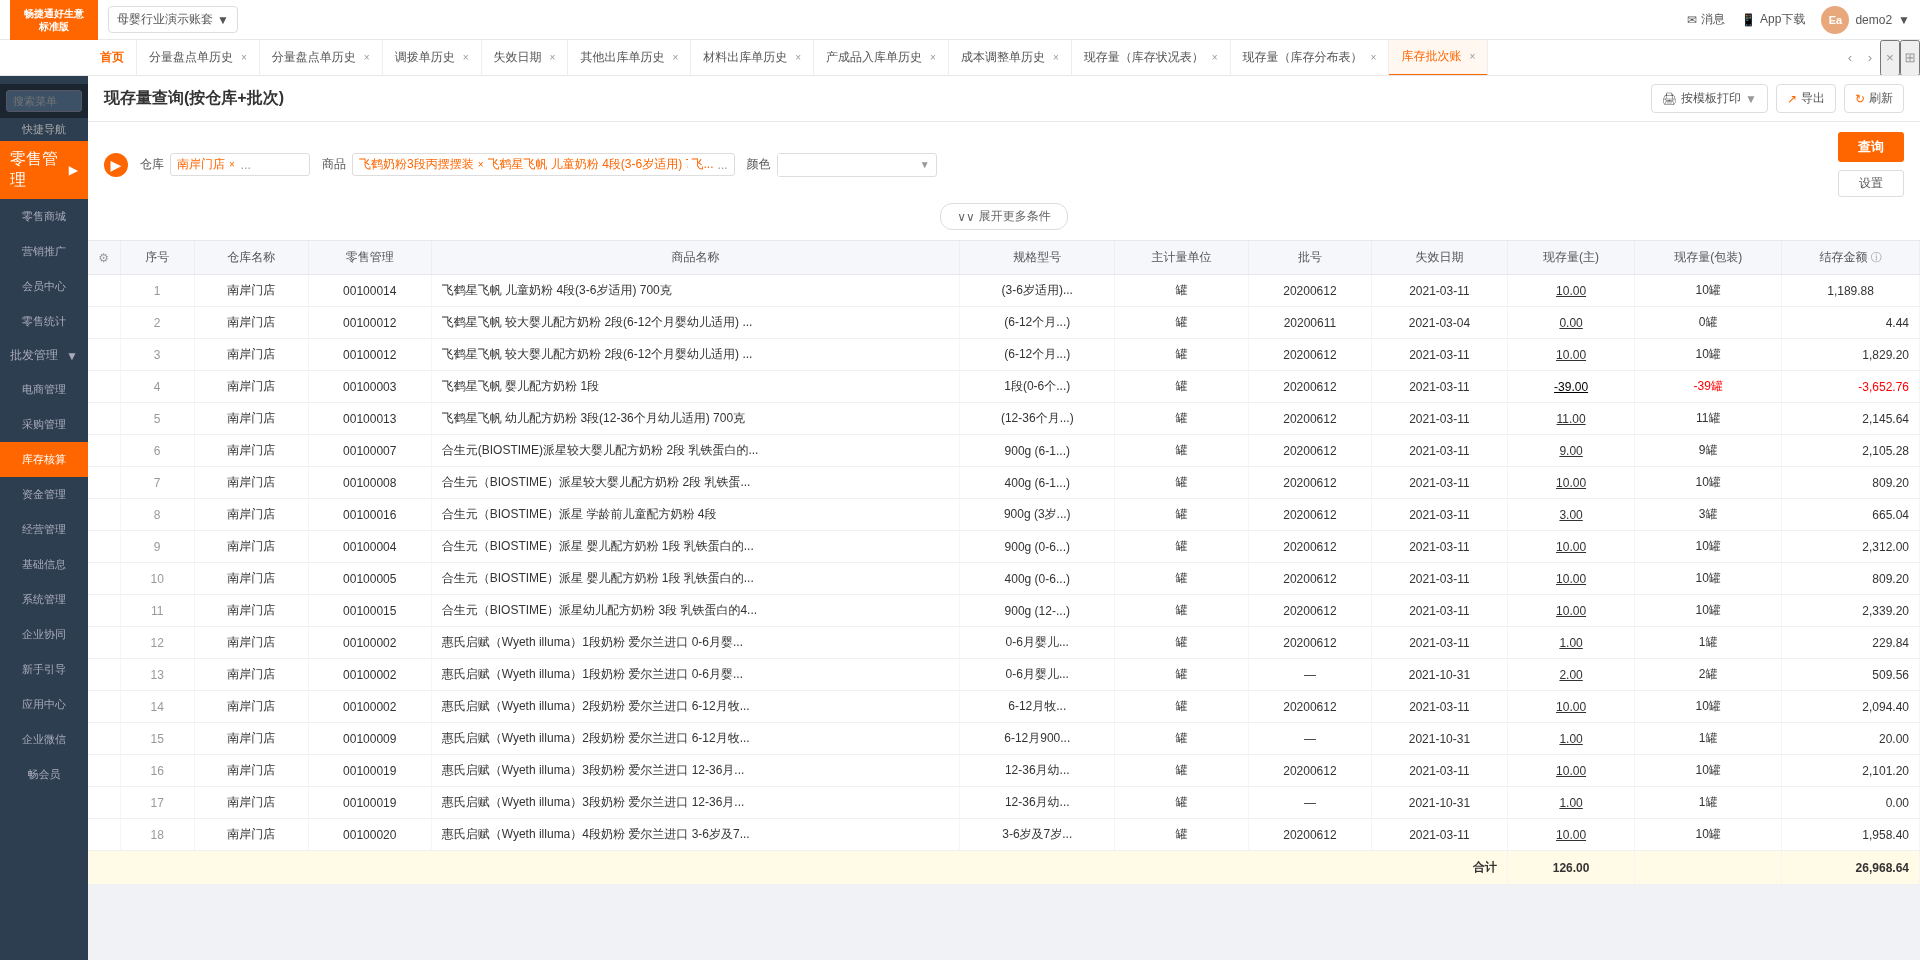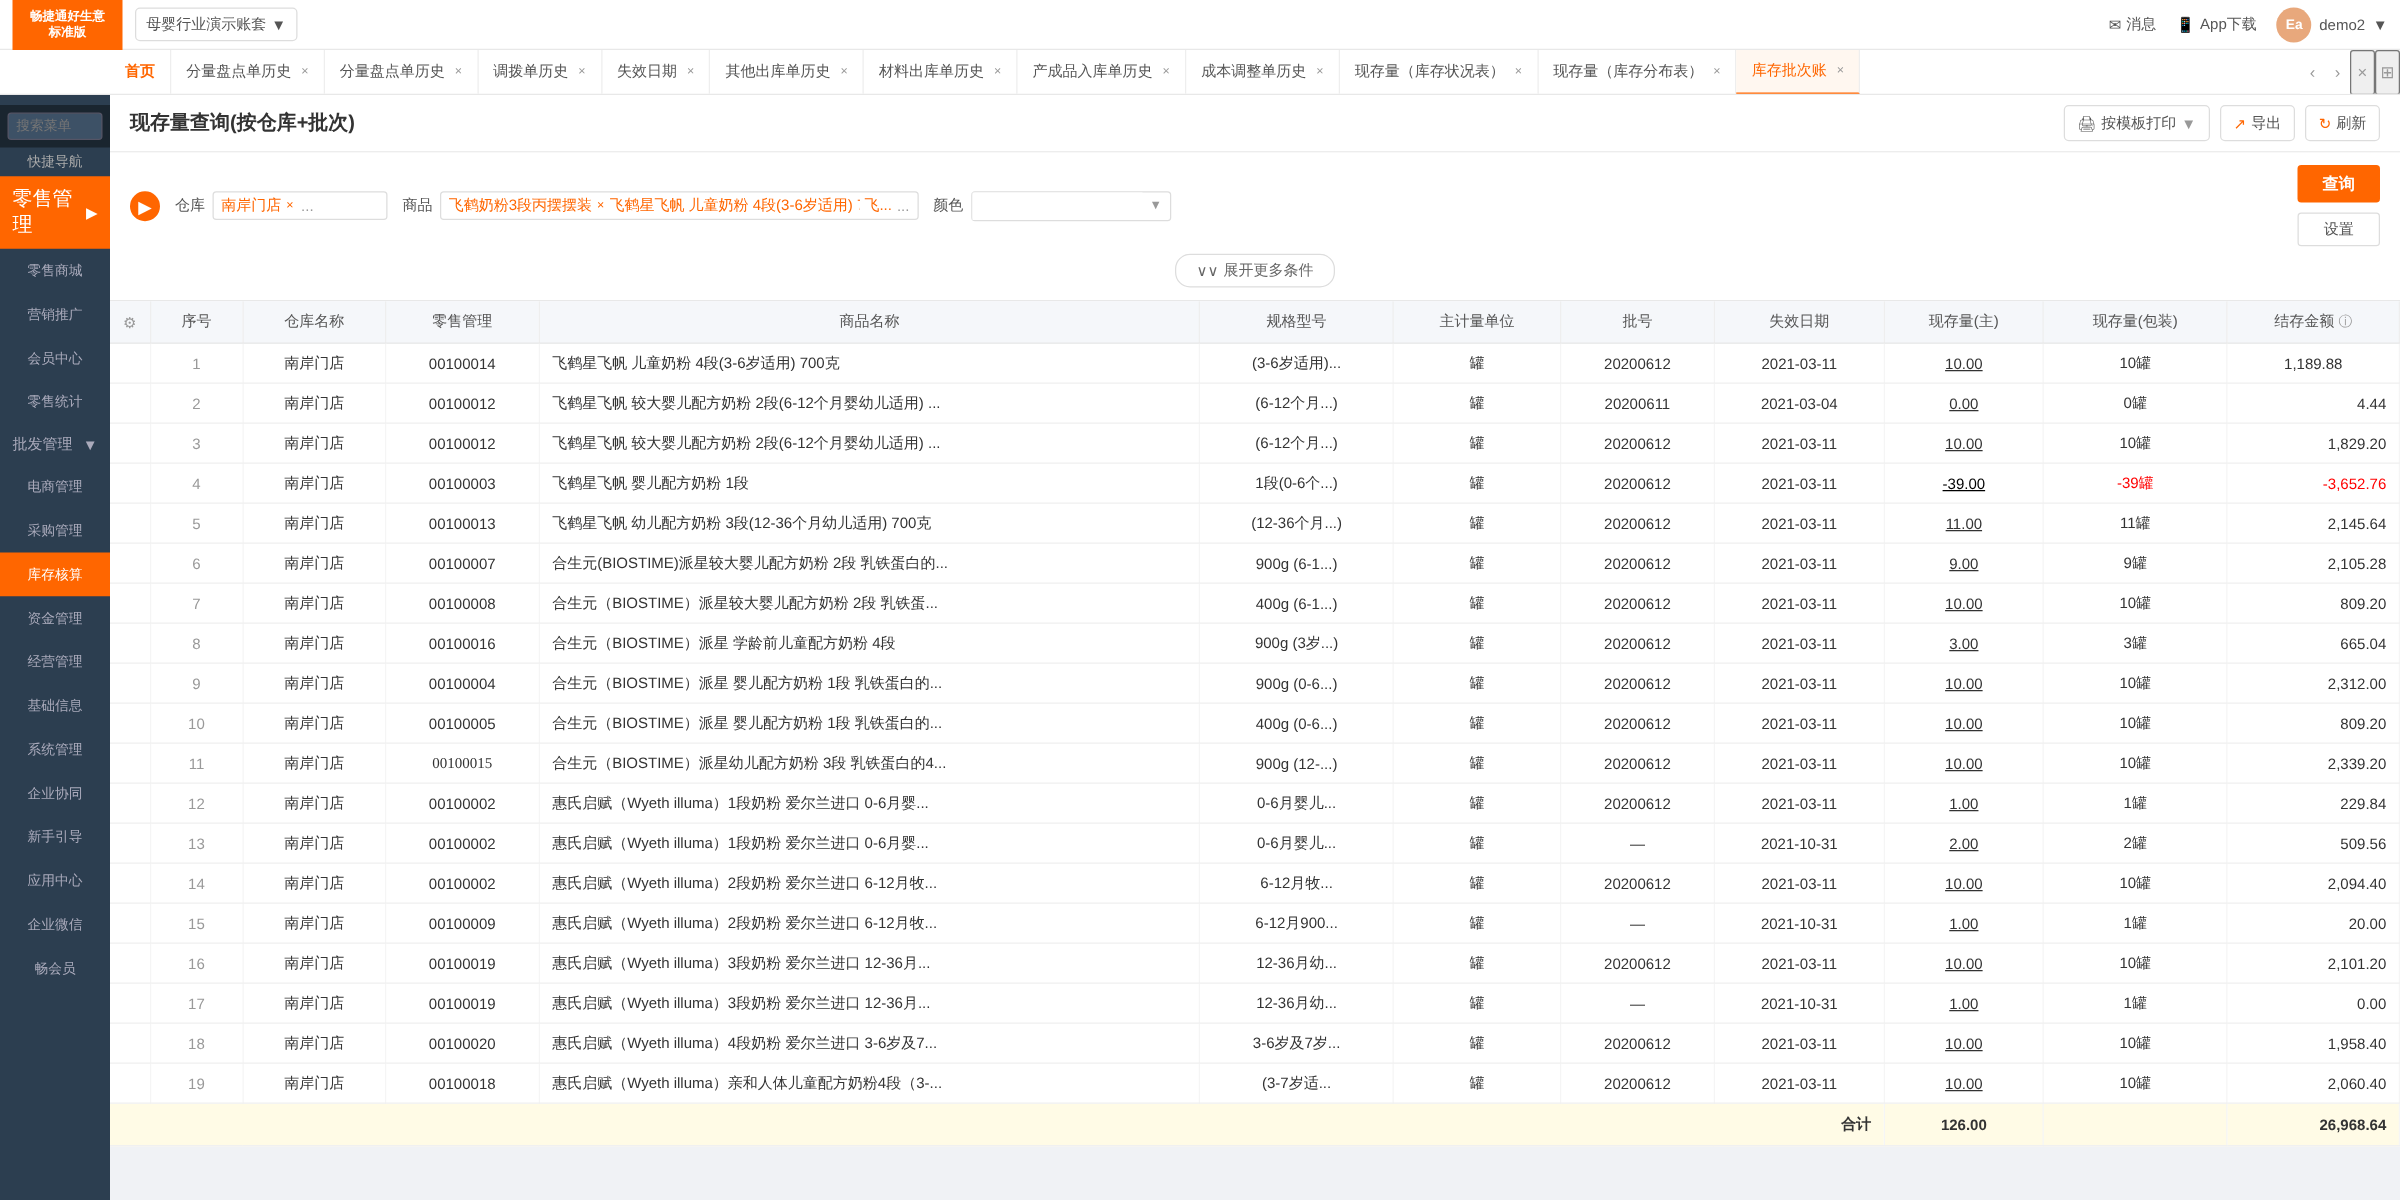--- a/index.html
+++ b/index.html
@@ -470,21 +470,21 @@
       <td style="text-align:center;">20200612</td>
       <td style="text-align:center;">2021-03-11</td>
       <td style="text-align:center;  text-decoration:underline; cursor:pointer;">10.00</td>
       <td style="text-align:center; ">10罐</td>
       <td style="text-align:right; padding-right:10px; ">809.20</td>
     </tr>
               <tr>
       <td style="text-align:center;"></td>
       <td style="color:#999; text-align:center;">11</td>
       <td style="text-align:center;">南岸门店</td>
-      <td style="text-align:center;font-family:Liberation Serif, serif;">00100015</td>
+      <td style="text-align:center;">00100015</td>
       <td style="text-align:left; max-width:320px; overflow:hidden; text-overflow:ellipsis; white-space:nowrap;">合生元（BIOSTIME）派星幼儿配方奶粉 3段 乳铁蛋白的4...</td>
       <td style="text-align:center;">900g (12-...)</td>
       <td style="text-align:center;">罐</td>
       <td style="text-align:center;">20200612</td>
       <td style="text-align:center;">2021-03-11</td>
       <td style="text-align:center;  text-decoration:underline; cursor:pointer;">10.00</td>
       <td style="text-align:center; ">10罐</td>
       <td style="text-align:right; padding-right:10px; ">2,339.20</td>
     </tr>
               <tr>
@@ -577,34 +577,20 @@
       <td style="text-align:center;">南岸门店</td>
       <td style="text-align:center;">00100020</td>
       <td style="text-align:left; max-width:320px; overflow:hidden; text-overflow:ellipsis; white-space:nowrap;">惠氏启赋（Wyeth illuma）4段奶粉 爱尔兰进口 3-6岁及7...</td>
       <td style="text-align:center;">3-6岁及7岁...</td>
       <td style="text-align:center;">罐</td>
       <td style="text-align:center;">20200612</td>
       <td style="text-align:center;">2021-03-11</td>
       <td style="text-align:center;  text-decoration:underline; cursor:pointer;">10.00</td>
       <td style="text-align:center; ">10罐</td>
       <td style="text-align:right; padding-right:10px; ">1,958.40</td>
-    </tr>
-              <tr>
-      <td style="text-align:center;"></td>
-      <td style="color:#999; text-align:center;">19</td>
-      <td style="text-align:center;">南岸门店</td>
-      <td style="text-align:center;">00100018</td>
-      <td style="text-align:left; max-width:320px; overflow:hidden; text-overflow:ellipsis; white-space:nowrap;">惠氏启赋（Wyeth illuma）亲和人体儿童配方奶粉4段（3-...</td>
-      <td style="text-align:center;">(3-7岁适...</td>
-      <td style="text-align:center;">罐</td>
-      <td style="text-align:center;">20200612</td>
-      <td style="text-align:center;">2021-03-11</td>
-      <td style="text-align:center;  text-decoration:underline; cursor:pointer;">10.00</td>
-      <td style="text-align:center; ">10罐</td>
-      <td style="text-align:right; padding-right:10px; ">2,060.40</td>
     </tr>
             </tbody>
           <tfoot>
             <tr class="footer-row">
               <td colspan="9" style="text-align:right; padding:8px 10px; font-weight:bold; background:#fffbe6;">合计</td>
               <td style="text-align:center; font-weight:bold; background:#fffbe6; border-right:1px solid #f5f5f5;">126.00</td>
               <td style="background:#fffbe6; border-right:1px solid #f5f5f5;"></td>
               <td style="text-align:right; font-weight:bold; background:#fffbe6; padding:8px 10px;">26,968.64</td>
             </tr>
           </tfoot>

